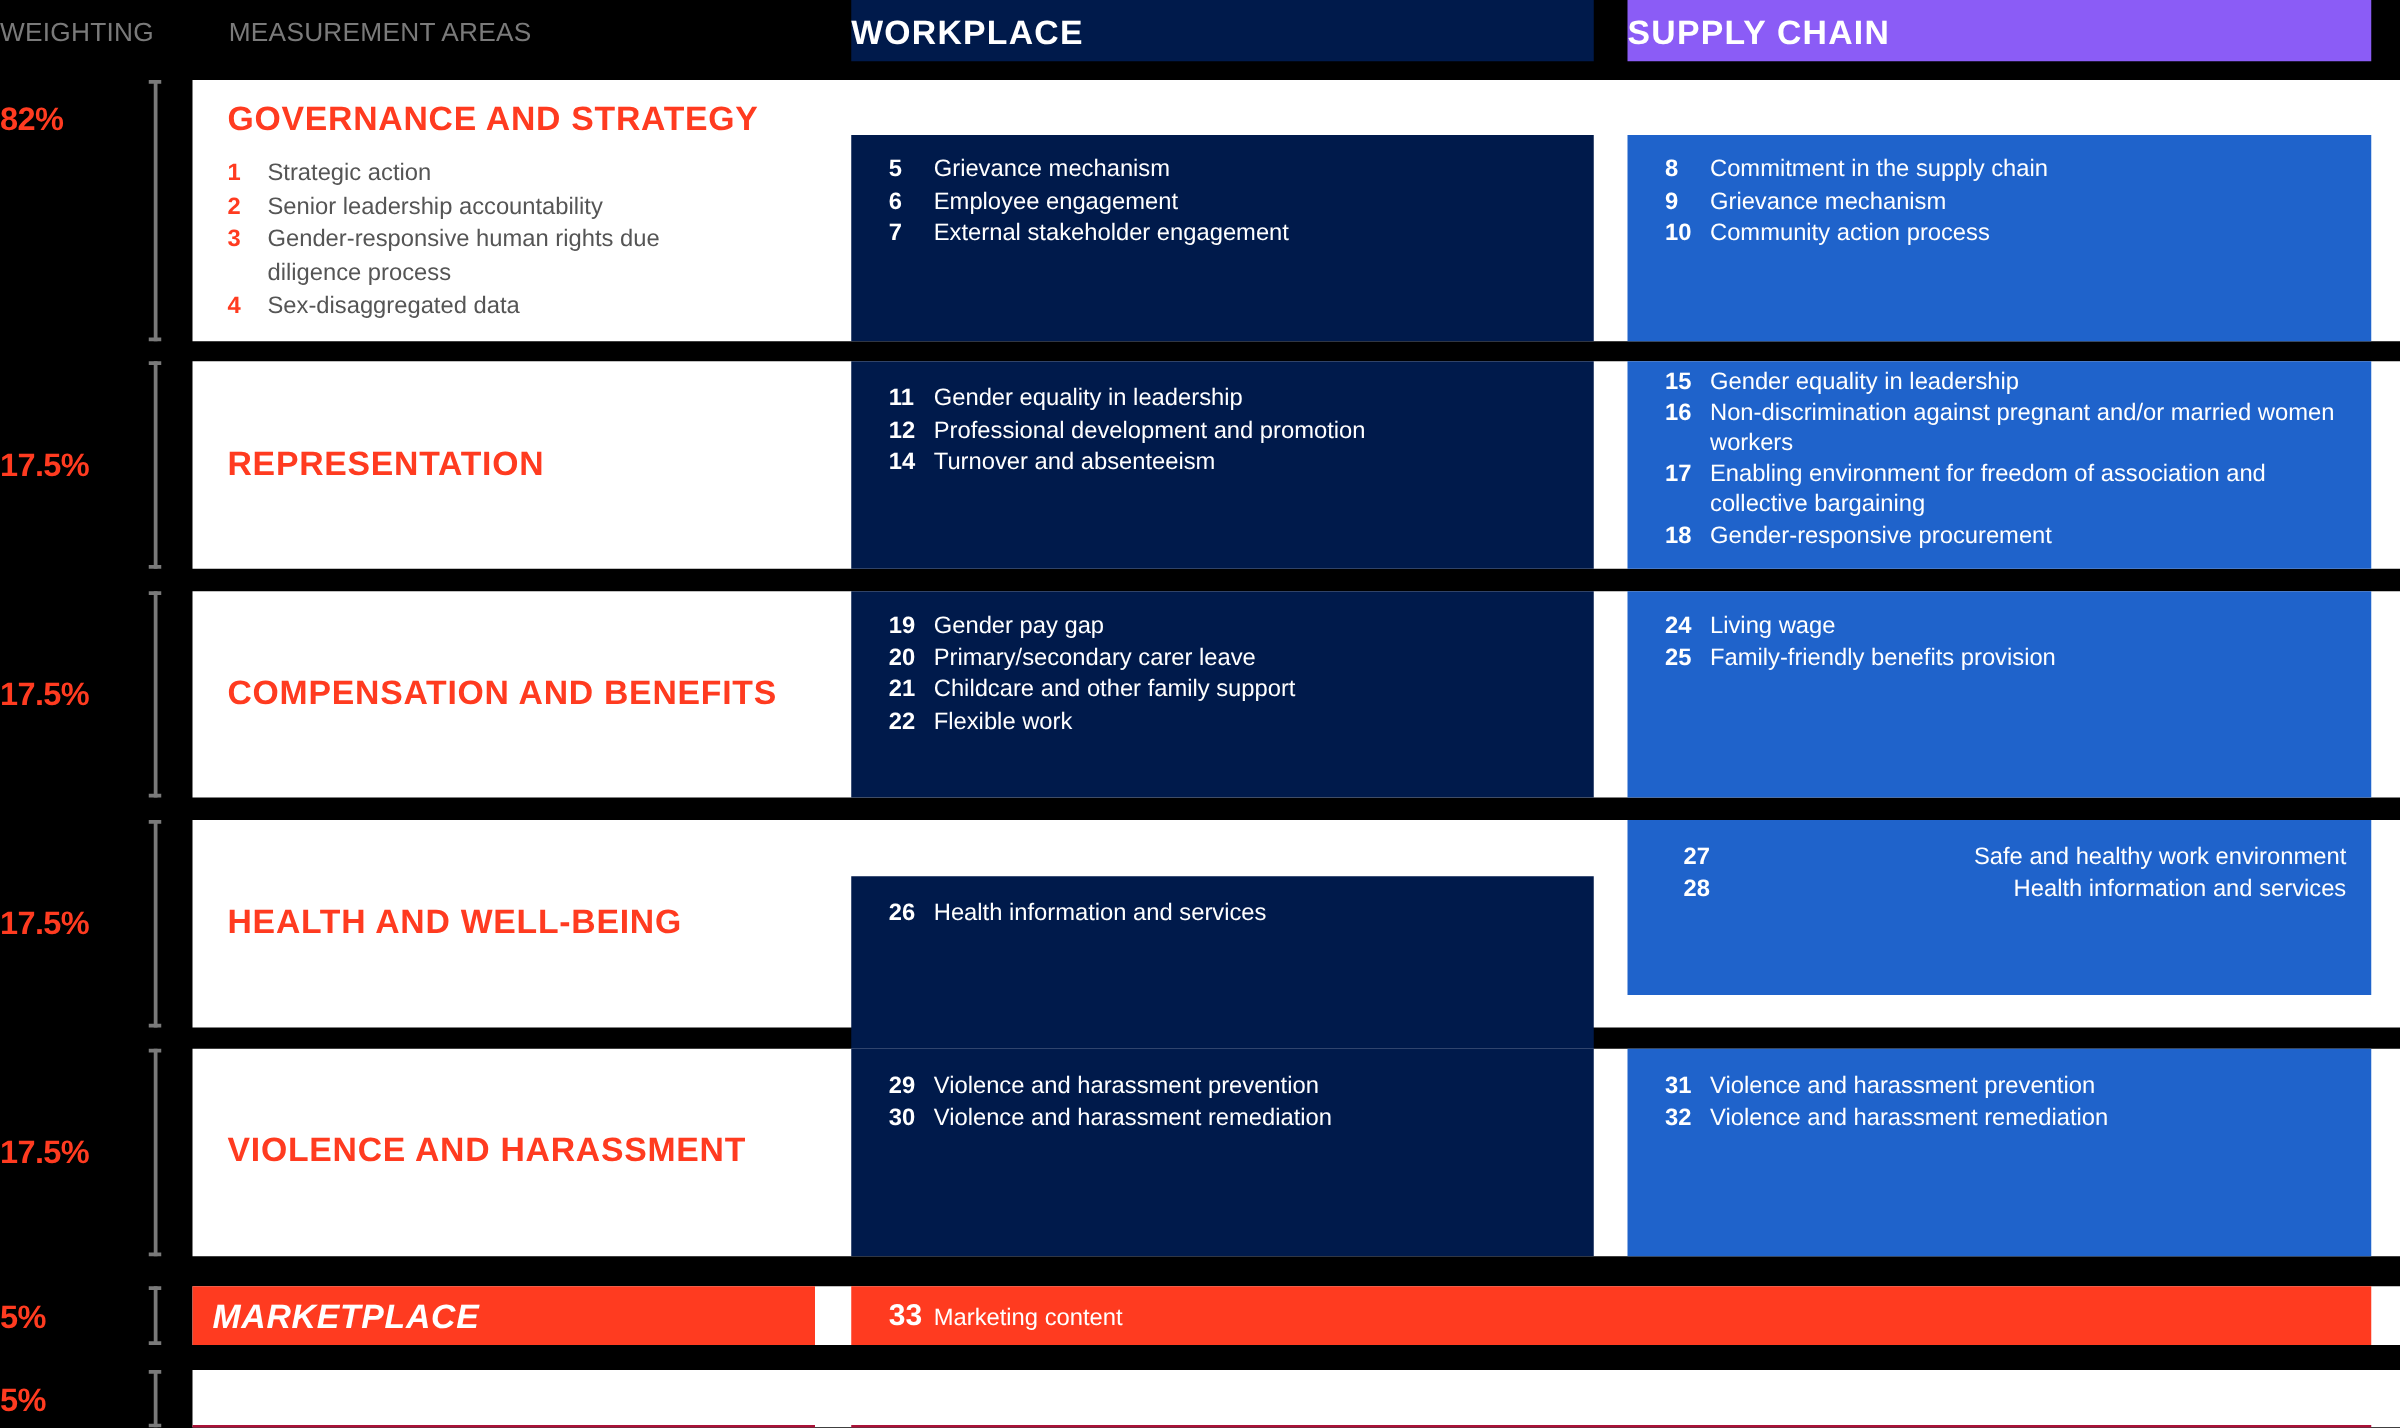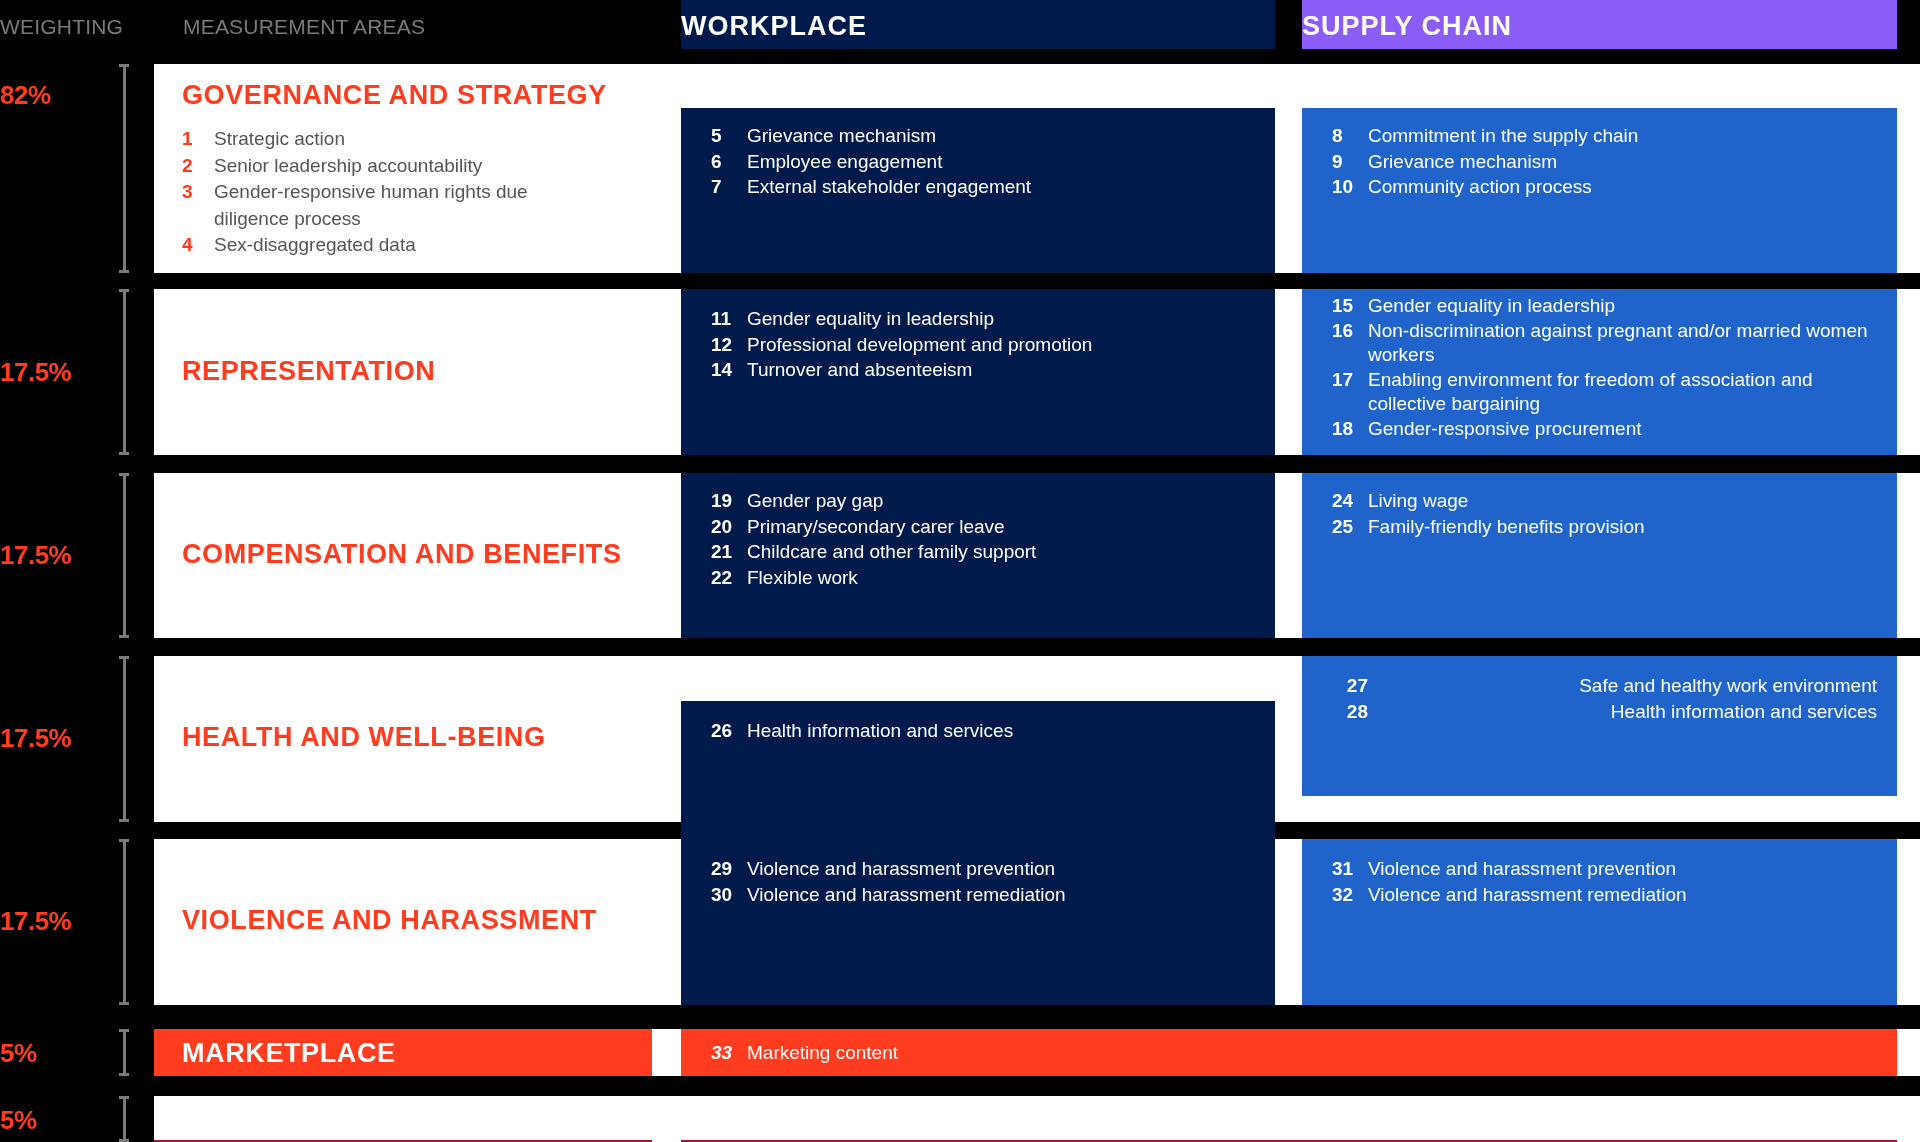--- a/index.html
+++ b/index.html
@@ -37,24 +37,24 @@
   .box { box-sizing: border-box; padding: 16px 0 0 30px; }
   .box.wp { left: 681px; width: 594px; background: #001a4b; }
   .box.sc { left: 1302px; width: 595px; background: #1f63cb; }
   .list { margin: 0; padding: 0; list-style: none; }
   .list li { display: flex; font-size: 19px; line-height: 25.5px; color: #fff; }
   .list li .n { flex: 0 0 36px; font-weight: 700; }
   .list li .t { flex: 1; padding-right: 20px; }
   .gov-list li { color: #555; line-height: 26.5px; }
   .gov-list li .n { color: #ff3b20; flex: 0 0 32px; }
 
-  .band-left { left: 154px; width: 498px; box-sizing: border-box; padding-left: 28px;
-    color: #fff; font-weight: 700; font-size: 27px; letter-spacing: 0.6px; }
+  .band-left { left: 154px; width: 498px; box-sizing: border-box; padding-left: 16px;
+    color: #fff; font-weight: 700; font-size: 27px; letter-spacing: 0.6px; font-style: italic; }
   .band-right { left: 681px; width: 1216px; box-sizing: border-box; padding-left: 30px; color: #fff; }
-  .band-right .n { display: inline-block; width: 36px; font-weight: 700; font-size: 19px; font-style: italic; }
+  .band-right .n { display: inline-block; width: 36px; font-weight: 700; font-size: 24px; }
   .band-right .t { font-size: 19px; }
   .mk { background: #ff3b20; }
   .cm { background: #ab1238; margin-top: 44px; }
 </style>
 </head>
 <body>
 
 <div class="abs hdr-label" style="left:0;">WEIGHTING</div>
 <div class="abs hdr-label" style="left:183px;">MEASUREMENT AREAS</div>
 <div class="abs col-hdr wp">WORKPLACE</div>

